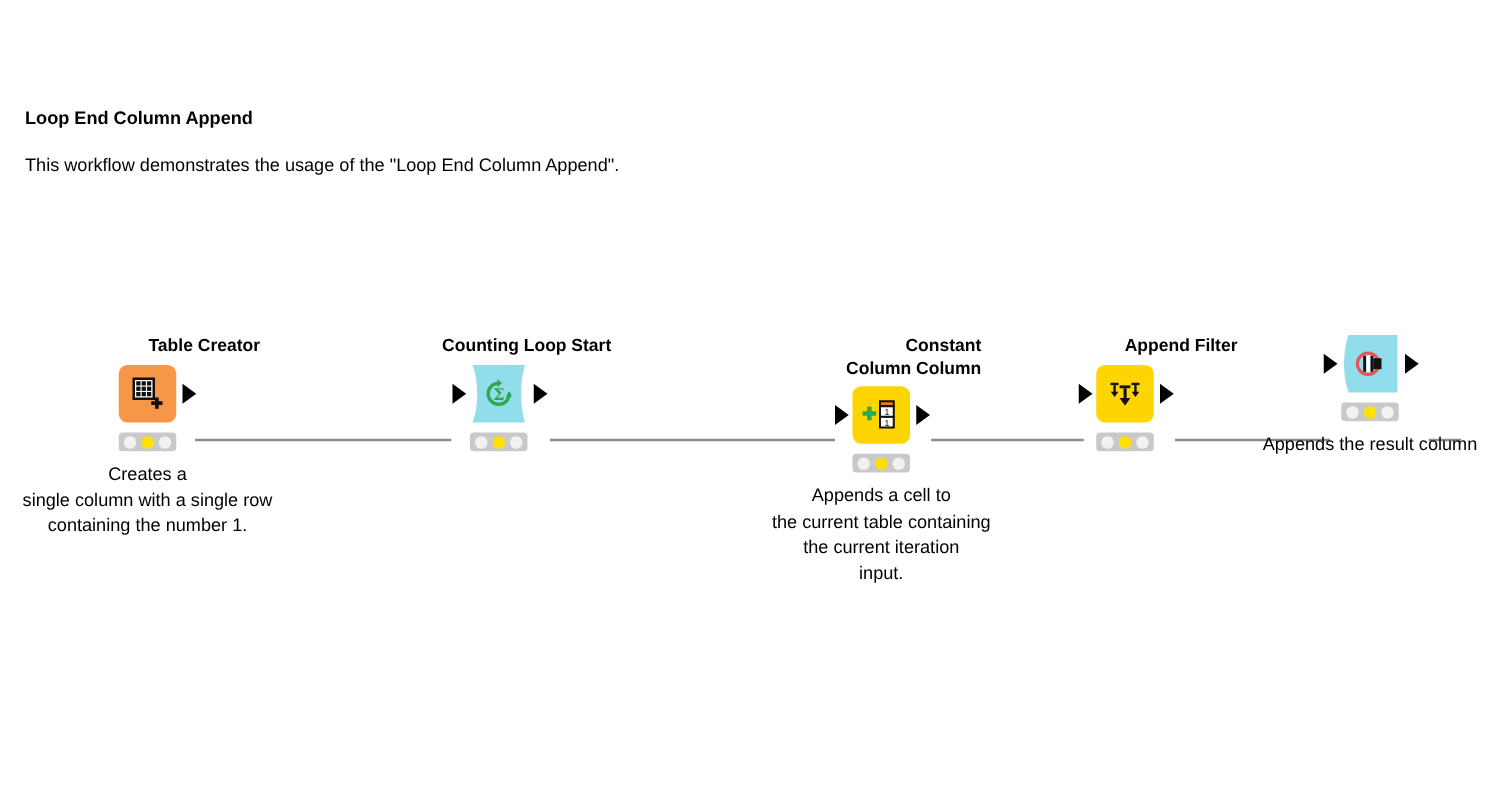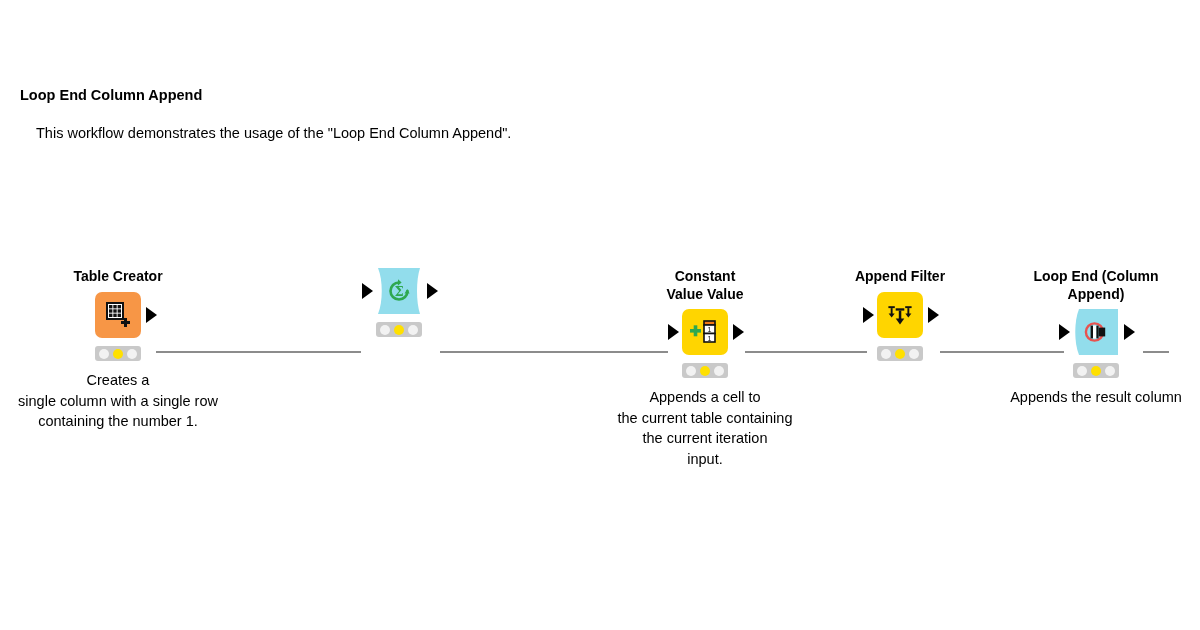--- a/index.html
+++ b/index.html
@@ -31,21 +31,21 @@
     font-weight:bold;
     color:#000000;
     line-height:1.25;
     margin:0 0 20px 0;
   }
   .annotation-body{
     font-size:14.5px;
     font-weight:normal;
     color:#000000;
     line-height:1.3;
-    margin:16px;
+    margin:0;
   }
 
   
   .canvas{
     position:absolute;
     left:0;top:0;width:1200px;height:630px;
   }
 
   
   .connector{
@@ -62,21 +62,21 @@
     width:230px;
     margin-left:-115px;
     display:flex;
     flex-direction:column;
     align-items:center;
   }
   .node-title{
     font-size:14px;
     font-weight:bold;
     color:#000000;
-    text-align:center;
+    text-align:right;
     line-height:1.25;
     width:180px;
     margin:0 0 6px 0;
     min-height:18px;
   }
   .node-title.two-line{width:160px;}
 
   .node-figure{
     position:relative;
     width:110px;height:46px;
@@ -193,20 +193,21 @@
       <span class="status-led"></span>
       <span class="status-led on"></span>
       <span class="status-led"></span>
     </div>
     <div class="node-desc">Creates a
 single column with a single row
 containing the number 1.</div>
   </div>
 
   <div class="node" style="left:399px;">
+    <div class="node-title">Counting Loop Start</div>
     <div class="node-figure">
       <div class="node-body">
         <svg class="shape-svg" viewBox="0 0 50 50" style="position:absolute;left:-2px;top:-2px;">
           <path d="M4 2 L46 2 C42 14 42 36 46 48 L4 48 C9 36 9 14 4 2 Z" fill="#92DDEC"></path>
         </svg>
         <div class="node-icon">
           <svg width="28" height="28" viewBox="0 0 28 28">
             <path d="M22.5 14 A8.5 8.5 0 1 1 14 5.5" fill="none" stroke="#2EA84F" stroke-width="2.6" stroke-linecap="round"></path>
             <path d="M13 2.2 L16.6 5.6 L12.8 8.8 Z" fill="#2EA84F"></path>
             <path d="M22.2 12 L24.6 16.4 L19.6 16.4 Z" fill="#2EA84F"></path>
@@ -219,21 +220,21 @@
     </div>
     <div class="status">
       <span class="status-led"></span>
       <span class="status-led on"></span>
       <span class="status-led"></span>
     </div>
   </div>
 
   <div class="node" style="left:705px;">
     <div class="node-title two-line" style="white-space:pre-line;">Constant
-Value Value</div>
+Column Column</div>
     <div class="node-figure">
       <div class="node-body">
         <div class="shape-square yellow"></div>
         <div class="node-icon">
           <svg width="32" height="30" viewBox="0 0 32 30">
             <rect x="1" y="12" width="11" height="3.6" fill="#2EA84F"></rect>
             <rect x="4.7" y="8.3" width="3.6" height="11" fill="#2EA84F"></rect>
             <rect x="15" y="4" width="11" height="4" fill="#F07818" stroke="#111111" stroke-width="1.6"></rect>
             <rect x="15" y="8" width="11" height="8.5" fill="#ffffff" stroke="#111111" stroke-width="1.6"></rect>
             <rect x="15" y="16.5" width="11" height="8.5" fill="#ffffff" stroke="#111111" stroke-width="1.6"></rect>
@@ -283,22 +284,20 @@
     </div>
     <div class="status">
       <span class="status-led"></span>
       <span class="status-led on"></span>
       <span class="status-led"></span>
     </div>
     <div class="node-desc"></div>
   </div>
 
   <div class="node" style="left:1096px;">
-    <div class="node-title two-line" style="white-space:pre-line;">Loop End (Column
-Append)</div>
     <div class="node-figure">
       <div class="node-body">
         <svg class="shape-svg" viewBox="0 0 50 50" style="position:absolute;left:-2px;top:-2px;">
           <path d="M8 2 L47 2 L47 48 L8 48 C3 36 3 14 8 2 Z" fill="#92DDEC"></path>
         </svg>
         <div class="node-icon">
           <svg width="28" height="28" viewBox="0 0 28 28">
             <circle cx="12.5" cy="14" r="8.6" fill="none" stroke="#E8524F" stroke-width="2.4"></circle>
             <rect x="8.6" y="7.6" width="2.4" height="12.8" fill="#111111"></rect>
             <rect x="11" y="7.6" width="3.4" height="12.8" fill="#ffffff"></rect>

